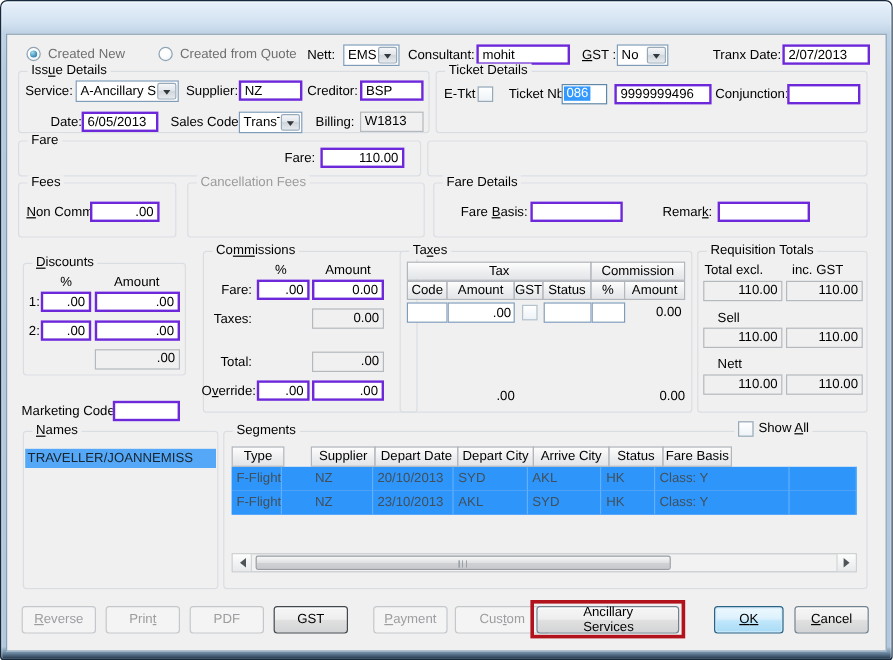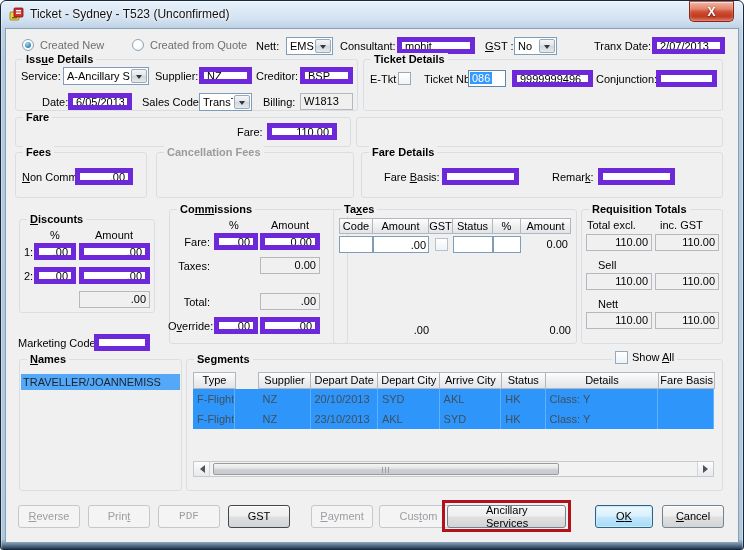--- a/index.html
+++ b/index.html
@@ -14,23 +14,23 @@
     background:linear-gradient(180deg,#f3b3a2 0%,#e3876d 35%,#cf4e33 52%,#c03a22 75%,#d8755f 100%);
     box-shadow:inset 0 1px 0 rgba(255,255,255,.55),inset 0 0 3px rgba(255,255,255,.35);display:flex;align-items:center;justify-content:center;cursor:default;}
   .close-x{color:#fff;font-weight:bold;font-size:12px;line-height:1;text-shadow:0 1px 2px rgba(60,0,0,.7);}
   .client{position:absolute;left:4px;right:4px;top:27px;height:513px;background:#f0f0f0;border:1px solid #88a0b4;}
   .client *{box-sizing:border-box;}
   .lb{position:absolute;white-space:nowrap;line-height:13px;}
   .dim{color:#6f6f6f;}
   .ctr{text-align:center;}
   .rt{text-align:right;}
   .grp{position:absolute;border:1px solid #dadee3;border-radius:3px;background:transparent;}
-  .grp>.gt{position:absolute;top:-7px;left:7px;background:#f0f0f0;padding:0 3px;font-weight:bold;line-height:13px;white-space:nowrap;}
+  .grp>.gt{position:absolute;top:-7px;left:7px;background:#f0f0f0;padding:0 3px;font-weight:normal;line-height:13px;white-space:nowrap;}
   .grp>.gt.gray{color:#9b9b9b;}
-  input.tb{position:absolute;height:17px;border:5px solid #6d28d9;background:#fff;font:11px "Liberation Sans","DejaVu Sans",sans-serif;padding:0 3px;color:#000;}
+  input.tb{position:absolute;height:17px;border:2px solid #6d28d9;background:#fff;font:11px "Liberation Sans","DejaVu Sans",sans-serif;padding:0 3px;color:#000;}
   input.tb.num{text-align:right;}
   .ro{position:absolute;height:17px;border:1px solid #b4b9be;background:#f0f0f0;padding:1px 3px;text-align:right;line-height:13px;}
   .ro.lft{text-align:left;}
   .tbx{position:absolute;height:17px;border:1px solid #5e87a8;background:#fff;padding:1px 1px;line-height:13px;}
   .selspan{background:#3399ff;color:#fff;padding:0 2px;}
   .combo{position:absolute;height:18px;border:1px solid #7f9db9;background:#fff;display:flex;}
   .combo .cval{flex:1;padding:2px 2px 0 3px;overflow:hidden;white-space:nowrap;line-height:13px;}
   .combo .cbtn{width:16px;margin:1px;border:1px solid #98a9b8;border-radius:2px;background:linear-gradient(180deg,#f4f6f8 0%,#e2e6ea 45%,#cfd5da 50%,#e6eaee 100%);display:flex;align-items:center;justify-content:center;}
   .tri-d{width:0;height:0;border:3px solid transparent;border-top:4px solid #30373d;margin-top:4px;}
   .tri-l{width:0;height:0;border:4px solid transparent;border-right:5px solid #4d5358;margin-left:-3px;}
@@ -70,35 +70,20 @@
   .btn.gstb{border:1px solid #41484e;}
   .btn.dis{border:1px solid #c4c8cb;background:#f4f4f4;color:#9b9da0;}
   .btn.def{border:1px solid #2b6387;background:linear-gradient(180deg,#eef8fe,#dcf1fd 45%,#bfe6fb 55%,#a9dbf6);box-shadow:inset 0 0 0 1px #cdeafa;}
   .annotation{position:absolute;left:436px;top:471px;width:129px;height:32px;border:3px solid #b1121b;pointer-events:none;}
   .appicon{width:16px;height:16px;display:inline-block;flex:none;}
 </style>
 </head>
 <body>
 
 <div class="window">
-  <div class="titlebar">
-    <span class="appicon">
-      <svg width="16" height="16" viewBox="0 0 16 16">
-        <rect x="1" y="6" width="9" height="8" rx="1" fill="#e8d44a" stroke="#8a7a1a" stroke-width="0.8"></rect>
-        <rect x="5" y="2" width="9" height="9" rx="1" fill="#d62e2e" stroke="#7a1212" stroke-width="0.8"></rect>
-        <rect x="7" y="4" width="5" height="1.4" fill="#fff"></rect>
-        <rect x="7" y="6.5" width="5" height="1.4" fill="#fff"></rect>
-        <rect x="3" y="11" width="5" height="1.4" fill="#6b5e10"></rect>
-      </svg>
-    </span>
-    <span class="title">Ticket - Sydney - T523 (Unconfirmed)</span>
-    <div class="close-btn">
-      <span class="close-x">X</span>
-    </div>
-  </div>
 
   <div class="client">
 
     <span class="radio on" style="left:16px;top:10px;"></span>
     <span class="lb dim" style="left:34px;top:10px;">Created New</span>
     <span class="radio" style="left:126px;top:10px;"></span>
     <span class="lb dim" style="left:144px;top:10px;">Created from Quote</span>
     <span class="lb" style="left:250px;top:11px;">Nett:</span>
     <div class="combo" style="left:280px;top:8px;width:47px;">
       <div class="cval">EMS</div>
@@ -209,20 +194,24 @@
       <div class="ro" style="left:90px;top:83px;width:60px;">.00</div>
       <span class="lb rt" style="left:-2px;top:110px;width:44px;">O<u>v</u>erride:</span>
       <input class="tb num" style="left: 44px; top: 107px; width: 44px;" value=".00">
       <input class="tb num" style="left: 90px; top: 107px; width: 60px;" value=".00">
     </div>
 
     <div class="grp" style="left:327px;top:180px;width:244px;height:135px;">
       <span class="gt">Ta<u>x</u>es</span>
       <div class="txtbl">
         <div class="txrow">
+          <div class="hdrcell" style="width:154px;">Tax</div>
+          <div class="hdrcell" style="width:79px;">Commission</div>
+        </div>
+        <div class="txrow">
           <div class="hdrcell" style="width:34px;">Code</div>
           <div class="hdrcell" style="width:57px;">Amount</div>
           <div class="hdrcell" style="width:25px;">GST</div>
           <div class="hdrcell" style="width:41px;">Status</div>
           <div class="hdrcell" style="width:29px;">%</div>
           <div class="hdrcell" style="width:51px;">Amount</div>
         </div>
         <div class="txdata">
           <input style="width: 34px;" value="">
           <input class="rt" style="width: 56px; text-align: right;" value=".00">
@@ -265,21 +254,20 @@
     <div class="grp" style="left:180px;top:330px;width:537px;height:132px;">
       <span class="gt">Segments</span>
       <div class="segtbl">
         <div class="seghrow">
           <div class="w1">Type</div>
           <div class="w2">Supplier</div>
           <div class="w3">Depart Date</div>
           <div class="w4">Depart City</div>
           <div class="w5">Arrive City</div>
           <div class="w6">Status</div>
-          <div class="w7">Details</div>
           <div class="w8">Fare Basis</div>
         </div>
         <div class="segrow">
           <div class="w1">F-Flight</div>
           <div class="w2">NZ</div>
           <div class="w3">20/10/2013</div>
           <div class="w4">SYD</div>
           <div class="w5">AKL</div>
           <div class="w6">HK</div>
           <div class="w7">Class: Y</div>
@@ -304,21 +292,21 @@
           <div class="sbthumb"></div>
         </div>
         <div class="sbbtn r">
             <span class="tri-r"></span>
           </div>
       </div>
     </div>
 
     <div class="btn dis" style="left:12px;width:62px;"><u>R</u>everse</div>
     <div class="btn dis" style="left:82px;width:62px;">Prin<u>t</u></div>
-    <div class="btn dis" style="left:152px;width:62px;font-family:Liberation Mono, monospace;">PDF</div>
+    <div class="btn dis" style="left:152px;width:62px;">PDF</div>
     <div class="btn en gstb" style="left:222px;width:62px;">GST</div>
     <div class="btn dis" style="left:305px;width:62px;"><u>P</u>ayment</div>
     <div class="btn dis" style="left:373px;width:79px;">Cus<u>t</u>om</div>
     <div class="btn en" style="left:441px;width:119px;padding-left:38px;">Ancillary Services</div>
     <div class="annotation"></div>
     <div class="btn en def" style="left:589px;width:58px;">
         <u>O</u>
         <u>K</u>
       </div>
     <div class="btn en" style="left:656px;width:62px;"><u>C</u>ancel</div>

